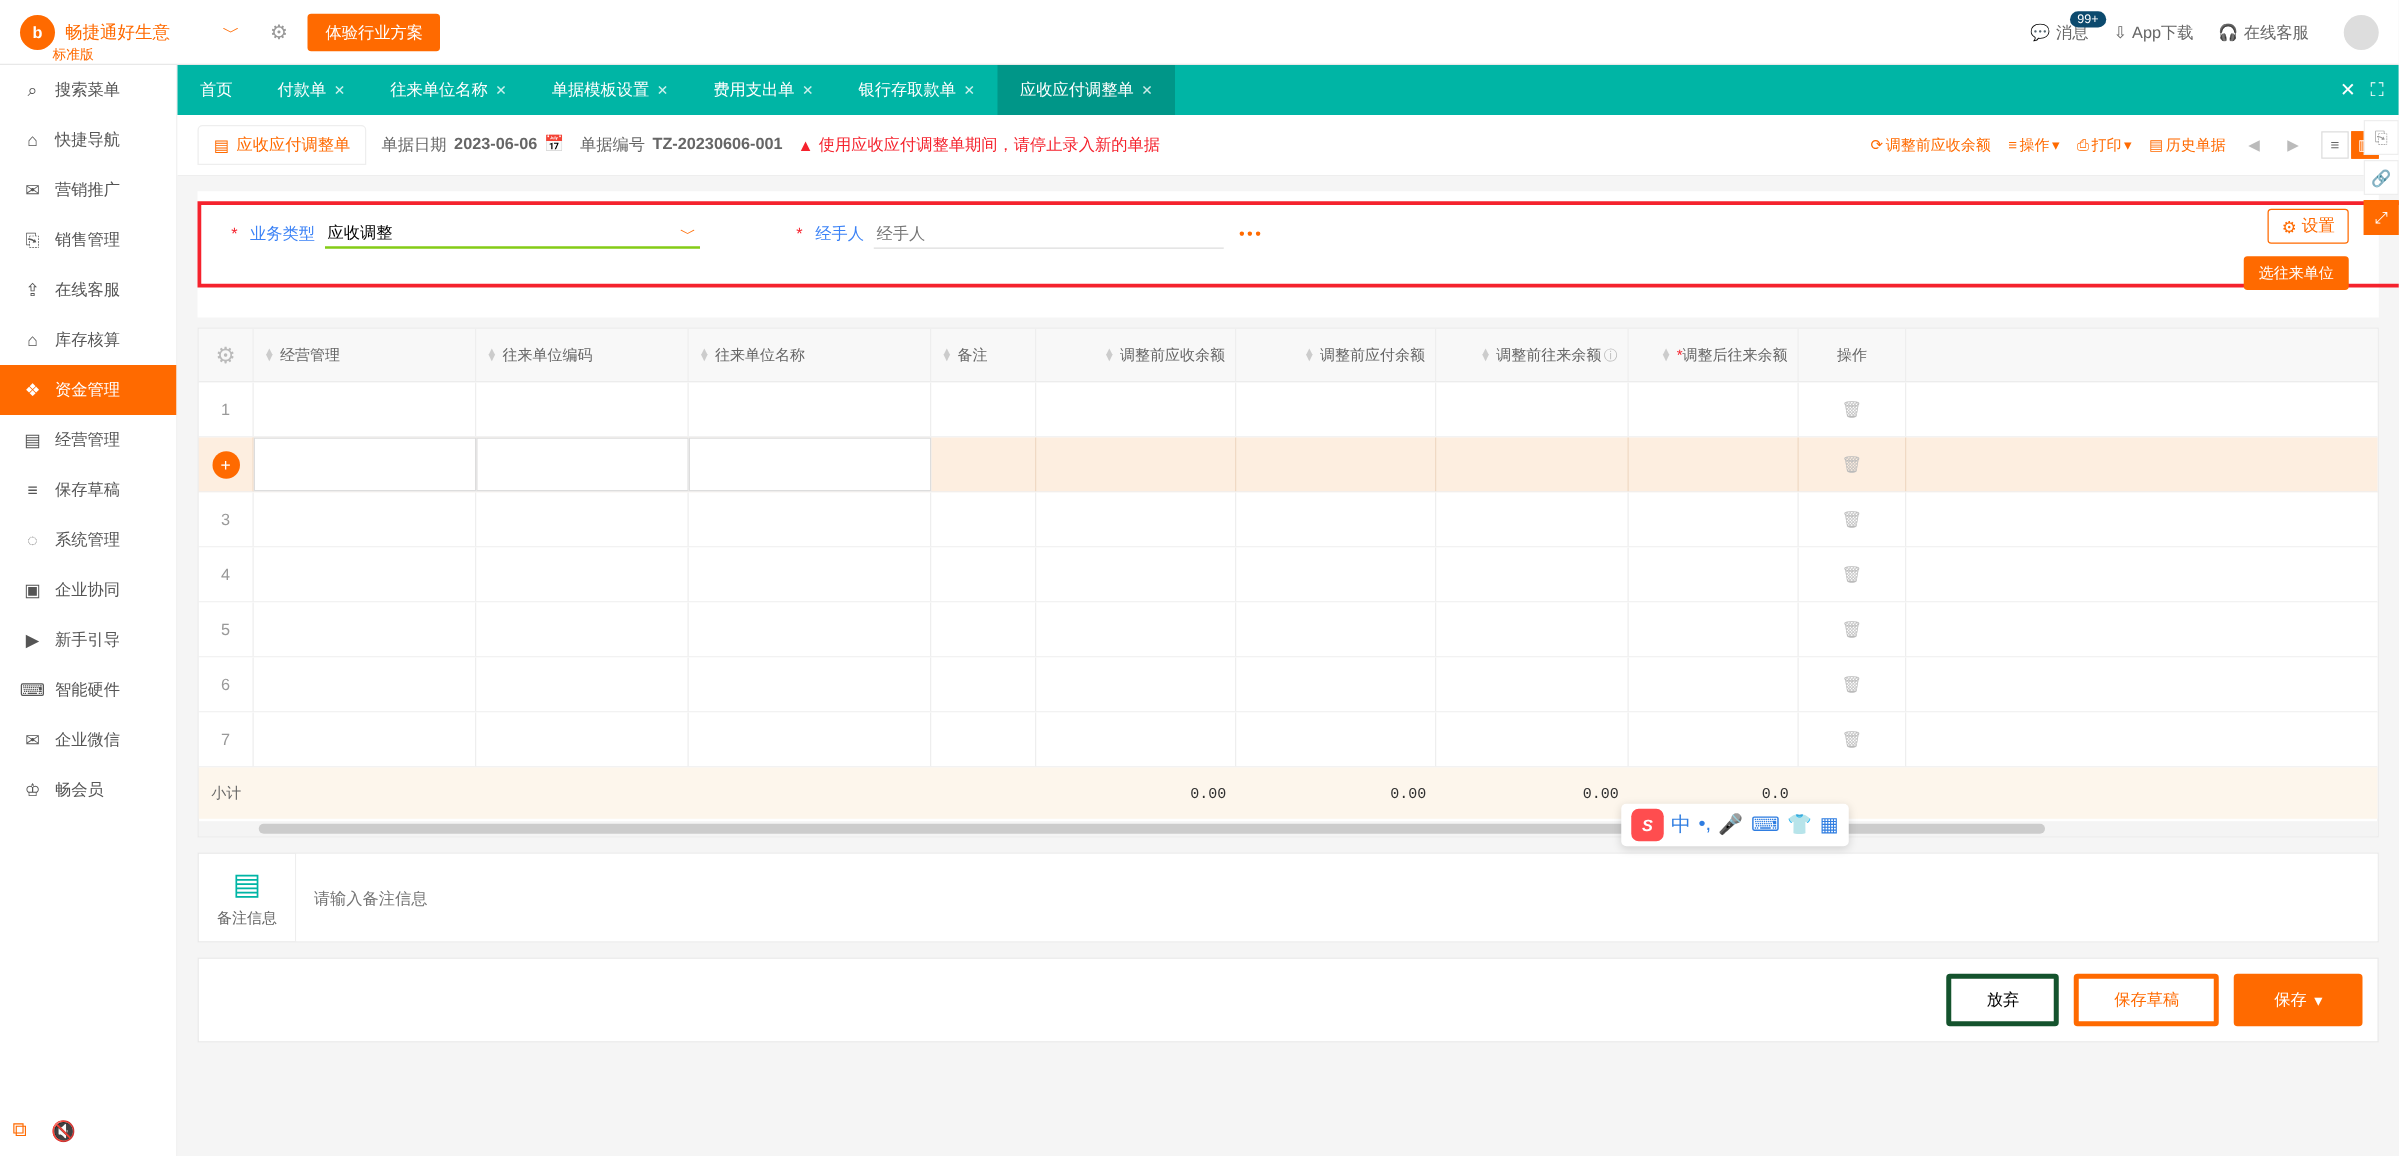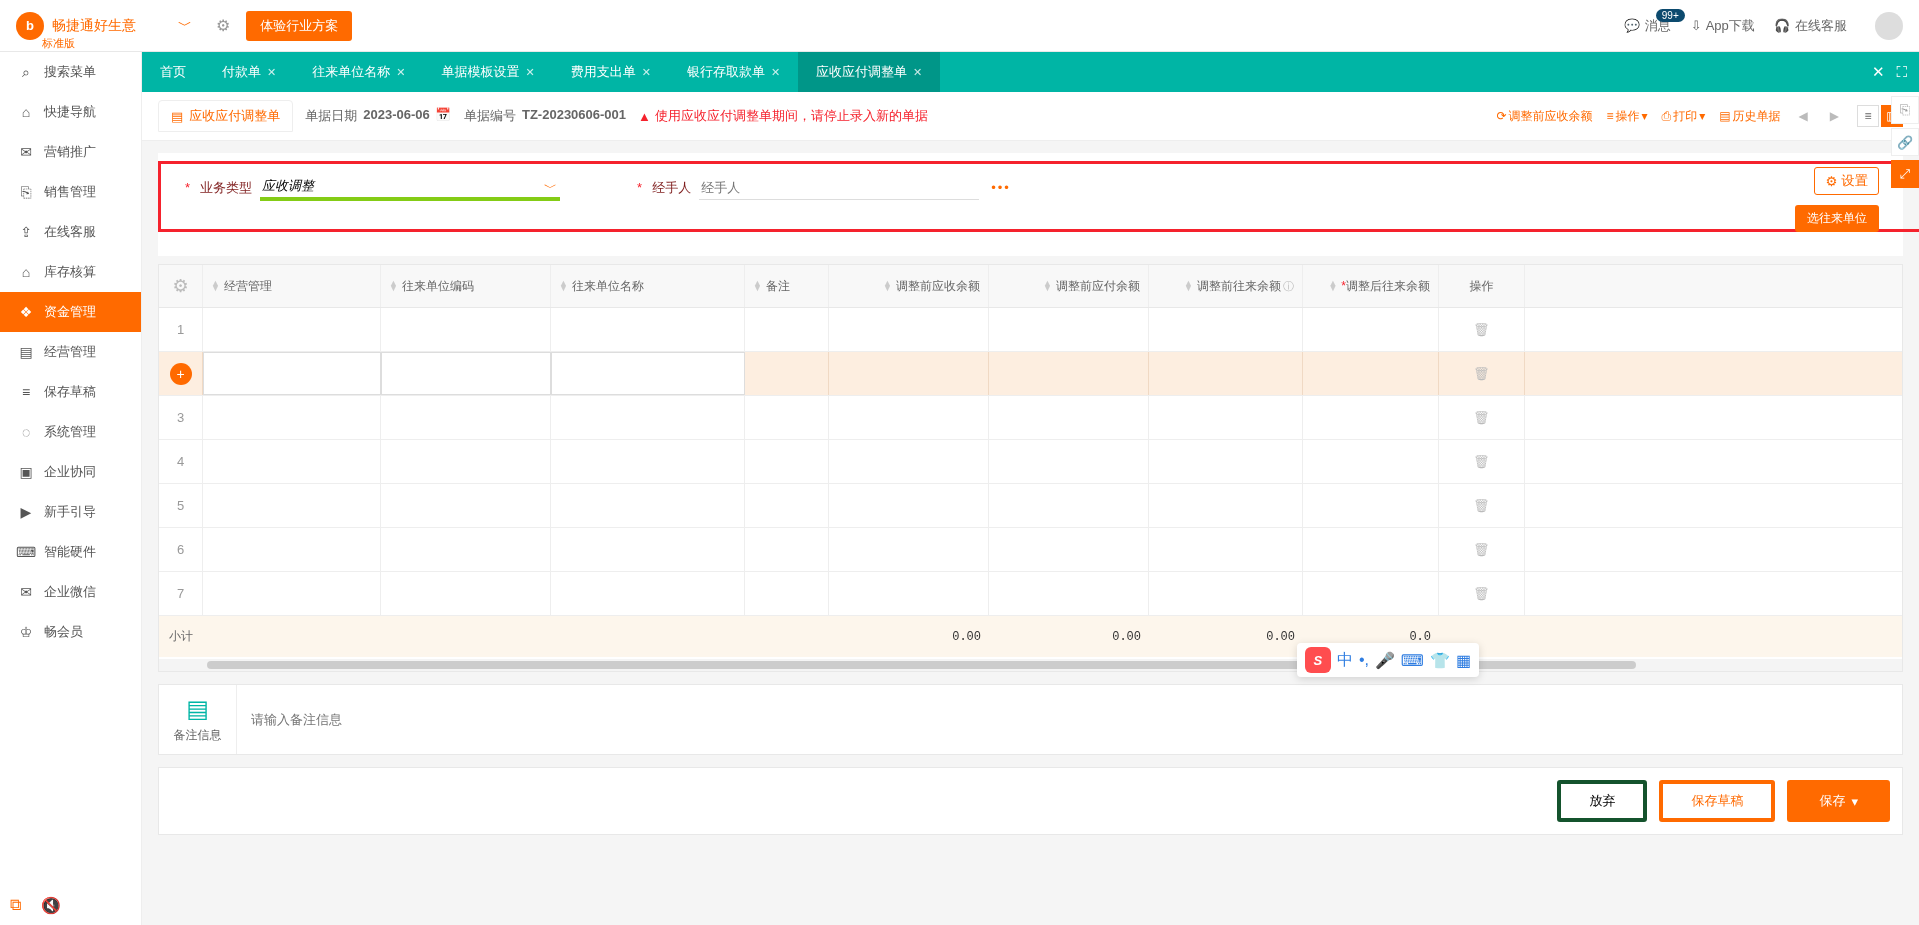--- a/index.html
+++ b/index.html
@@ -55,22 +55,22 @@
 .view-toggle { display: flex; gap: 2px; }
 .view-toggle span { width: 22px; height: 22px; display: flex; align-items: center; justify-content: center; border: 1px solid #ddd; cursor: pointer; }
 .view-toggle span.on { background: #ff6a00; color: #fff; border-color: #ff6a00; }
 .arrow-nav { color: #bbb; cursor: pointer; padding: 0 4px; }
 
 
 .form-wrap { background: #fff; margin: 12px 16px 0 16px; padding: 18px 24px 4px 24px; position: relative; }
 .form-grid { display: flex; gap: 80px; border: 3px solid #f5222d; padding: 10px 460px 28px 24px; margin: -10px -460px 4px -24px; position: relative; }
 .form-field { display: flex; align-items: center; gap: 8px; }
 .form-field .req { color: #f5222d; margin-right: 2px; }
-.form-field label { color: #7f1d1d; font-size: 13px; }
-.field-input { border: none; border-bottom: 4px solid #84cc16; padding: 4px 2px; width: 300px; font-size: 13px; outline: none; font-style: italic; }
+.form-field label { color: #3b82f6; font-size: 13px; }
+.field-input { border: none; border-bottom: 2px solid #84cc16; padding: 4px 2px; width: 300px; font-size: 13px; outline: none; }
 .field-input2 { border: none; border-bottom: 1px solid #ddd; padding: 4px 2px; width: 280px; font-size: 13px; outline: none; color: #999; }
 .field-chev { color: #ff6a00; margin-left: -24px; cursor: pointer; }
 .field-dots { color: #ff6a00; margin-left: 4px; cursor: pointer; letter-spacing: 2px; }
 .settings-btn { position: absolute; right: 24px; top: 14px; border: 1px solid #ff6a00; color: #ff6a00; background: #fff; padding: 4px 10px; border-radius: 3px; cursor: pointer; display: flex; align-items: center; gap: 4px; }
 .select-unit-btn { position: absolute; right: 24px; top: 52px; background: #ff6a00; color: #fff; padding: 5px 12px; border: none; border-radius: 3px; cursor: pointer; font-size: 12px; }
 .detail-title { color: #f5222d; font-size: 13px; margin-top: -2px; visibility: hidden; }
 
 
 .table-wrap { margin: 8px 16px 0 16px; background: #fff; border: 1px solid #e8e8e8; }
 .tbl { display: flex; flex-direction: column; }

